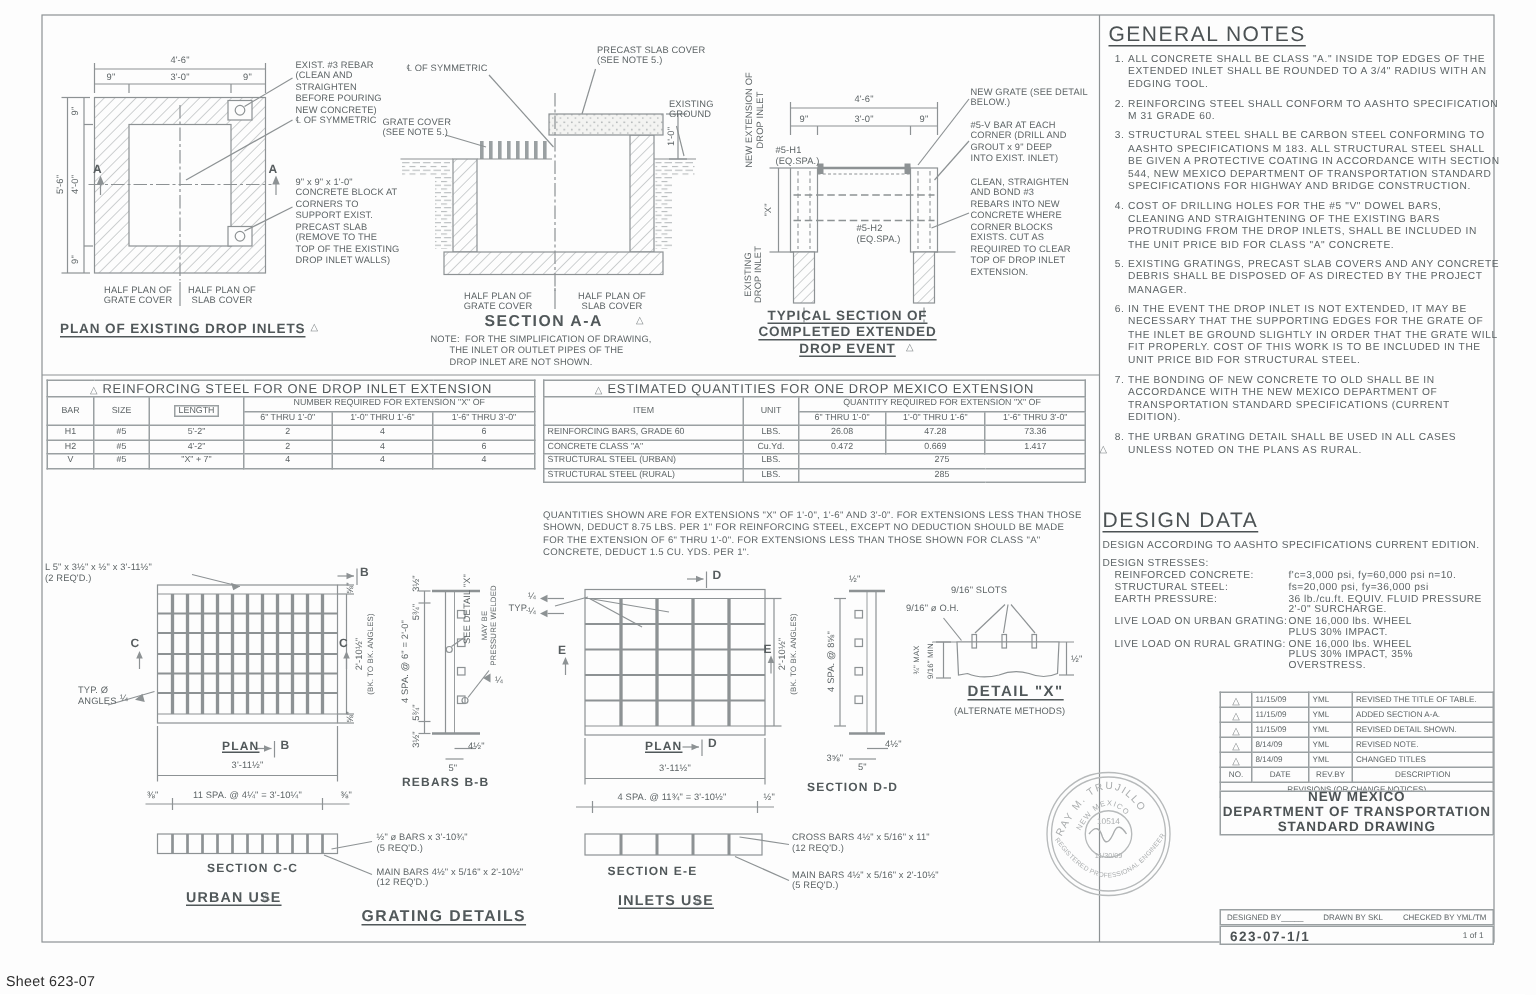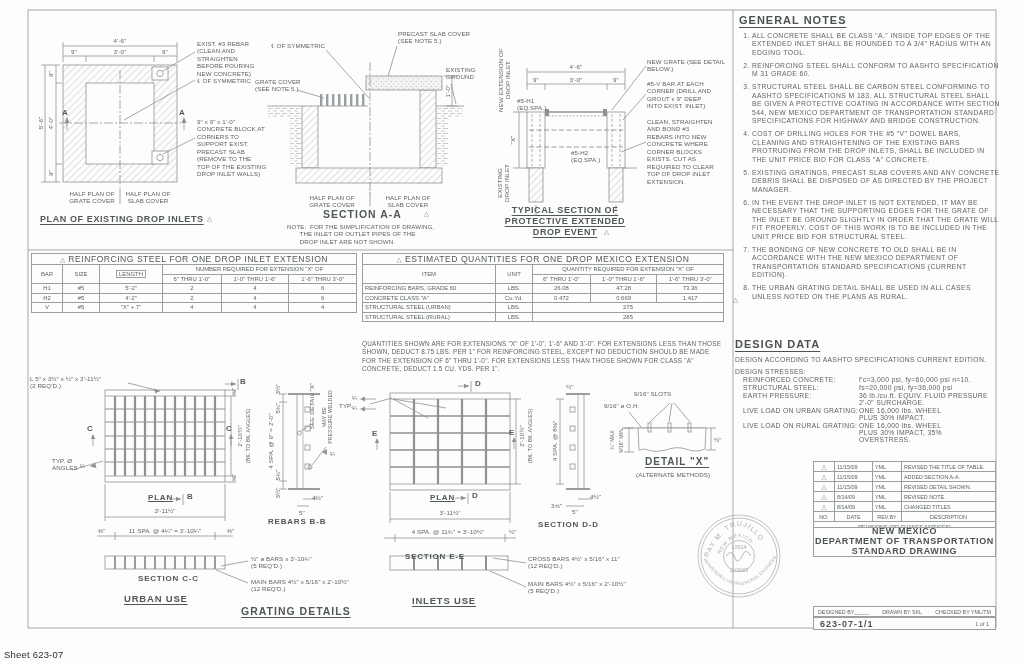--- a/index.html
+++ b/index.html
@@ -9,21 +9,21 @@
   .lbl{position:absolute;font-size:6.2px;line-height:1.2;letter-spacing:.1px;white-space:pre;color:#5d6466;}
   .c{transform:translate(-50%,0);text-align:center;}
   .v{transform:translate(-50%,-50%) rotate(-90deg);text-align:center;}
   .sm{font-size:5.2px;}
   .mk{font-size:8px;font-weight:bold;color:#565c5e;}
   .t1{font-size:9px;font-weight:bold;letter-spacing:.6px;color:#51585a;text-decoration:underline;text-underline-offset:2px;}
   .st{font-size:10.5px;font-weight:bold;letter-spacing:1px;color:#51585a;}
   .st3{font-size:8px;font-weight:bold;letter-spacing:.8px;color:#51585a;}
   .use{font-size:9.5px;font-weight:bold;letter-spacing:.8px;color:#51585a;text-decoration:underline;text-underline-offset:2px;}
   .tri{font-size:6.5px;color:#7c8284;}
-  .big{font-size:11px;font-weight:bold;letter-spacing:1px;color:#4c5254;text-decoration:underline;text-underline-offset:3px;margin:0 0 6px 0;}
+  .big{font-size:14px;font-weight:normal;letter-spacing:1px;color:#4c5254;text-decoration:underline;text-underline-offset:3px;margin:0 0 6px 0;}
   .flow{position:absolute;}
   #notes ol{margin:0;padding-left:13px;font-size:6.8px;line-height:1.25;letter-spacing:.4px;}
   #notes li{margin-bottom:4.5px;}
   #dd{font-size:6.8px;letter-spacing:.3px;}
   #dd .intro{margin:4px 0 5px 0;}
   .dd-row{display:flex;margin:1px 0 1px 8px;}
   .dd-label{width:116px;flex:none;}
   .dd-val{flex:1;white-space:pre-line;}
   table.dt{border-collapse:collapse;font-size:5.9px;color:#5d6466;}
   table.dt th,table.dt td{border:1px solid #9aa0a2;padding:0 2px;height:8.5px;text-align:center;font-weight:normal;white-space:nowrap;}
@@ -400,21 +400,21 @@
 <div class="lbl" style="left:647px;top:118px">CLEAN, STRAIGHTEN
 AND BOND #3
 REBARS INTO NEW
 CONCRETE WHERE
 CORNER BLOCKS
 EXISTS. CUT AS
 REQUIRED TO CLEAR
 TOP OF DROP INLET
 EXTENSION.</div>
 <div class="lbl t1 c" style="left:565px;top:205px">TYPICAL SECTION OF</div>
-<div class="lbl t1 c" style="left:565px;top:216px">PROTECTIVE EXTENDED</div>
+<div class="lbl t1 c" style="left:565px;top:216px">COMPLETED EXTENDED</div>
 <div class="lbl t1 c" style="left:565px;top:227px">DROP EVENT</div>
 <div class="lbl tri" style="left:604px;top:228px">△</div>
 
 <div id="notes" class="flow" style="left:739px;top:14px;width:262px">
   <div class="big">GENERAL NOTES</div>
   <ol>
     <li>ALL CONCRETE SHALL BE CLASS "A." INSIDE TOP EDGES OF THE EXTENDED INLET SHALL BE ROUNDED TO A 3/4" RADIUS WITH AN EDGING TOOL.</li>
     <li>REINFORCING STEEL SHALL CONFORM TO AASHTO SPECIFICATION M 31 GRADE 60.</li>
     <li>STRUCTURAL STEEL SHALL BE CARBON STEEL CONFORMING TO AASHTO SPECIFICATIONS M 183. ALL STRUCTURAL STEEL SHALL BE GIVEN A PROTECTIVE COATING IN ACCORDANCE WITH SECTION 544, NEW MEXICO DEPARTMENT OF TRANSPORTATION STANDARD SPECIFICATIONS FOR HIGHWAY AND BRIDGE CONSTRUCTION.</li>
     <li>COST OF DRILLING HOLES FOR THE #5 "V" DOWEL BARS, CLEANING AND STRAIGHTENING OF THE EXISTING BARS PROTRUDING FROM THE DROP INLETS, SHALL BE INCLUDED IN THE UNIT PRICE BID FOR CLASS "A" CONCRETE.</li>
@@ -588,21 +588,21 @@
 
 <div class="lbl mk" style="left:475px;top:379px">D</div>
 <div class="lbl mk" style="left:472px;top:491px">D</div>
 <div class="lbl st3" style="left:430px;top:493px;text-decoration:underline">PLAN</div>
 <div class="lbl c" style="left:450px;top:509px">3'-11½"</div>
 <div class="lbl c" style="left:448px;top:528px">4 SPA. @ 11¾" = 3'-10½"</div>
 <div class="lbl" style="left:509px;top:528px">½"</div>
 <div class="lbl v" style="left:522px;top:436px">2'-10½"</div>
 <div class="lbl v sm" style="left:530px;top:436px">(BK. TO BK. ANGLES)</div>
 <div class="lbl mk" style="left:509px;top:428px">E</div>
-<div class="lbl st3" style="left:405px;top:552px">SECTION E-E</div>
+<div class="lbl st3" style="left:405px;top:576px">SECTION E-E</div>
 <div class="lbl use" style="left:412px;top:595px">INLETS USE</div>
 <div class="lbl tri" style="left:463px;top:596px">△</div>
 <div class="lbl" style="left:528px;top:555px">CROSS BARS 4½" x 5/16" x 11"
 (12 REQ'D.)</div>
 <div class="lbl" style="left:528px;top:580px">MAIN BARS 4½" x 5/16" x 2'-10½"
 (5 REQ'D.)</div>
 
 <div class="lbl" style="left:566px;top:383px">½"</div>
 <div class="lbl v" style="left:555px;top:441px">4 SPA. @ 8⅝"</div>
 <div class="lbl" style="left:551px;top:502px">3⅝"</div>

